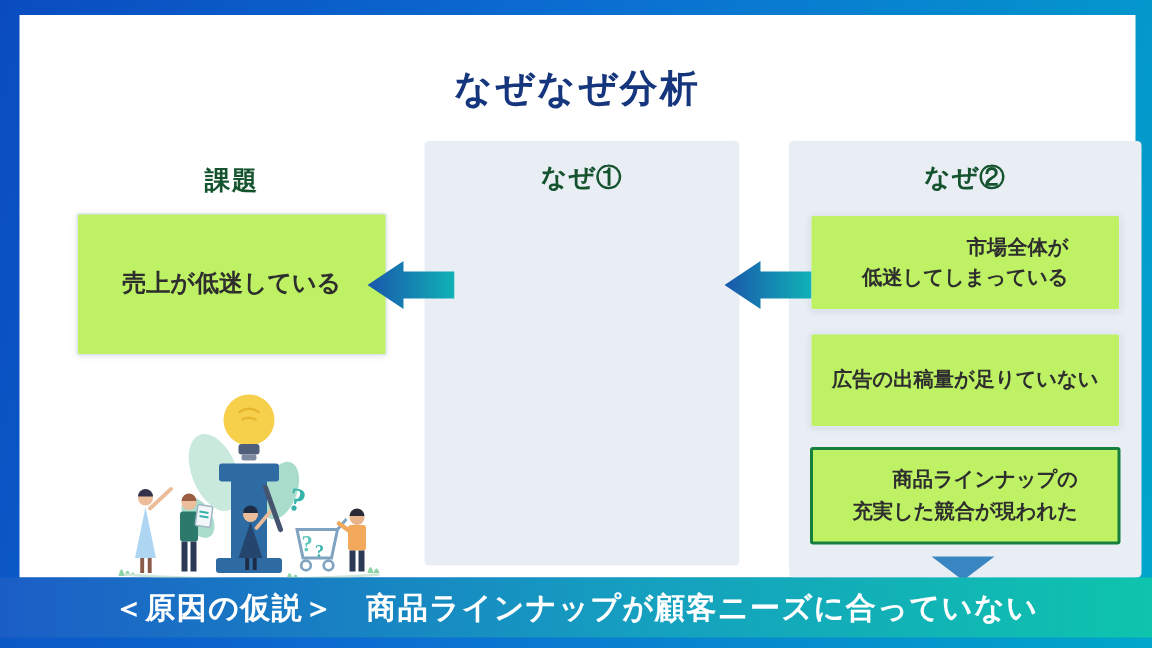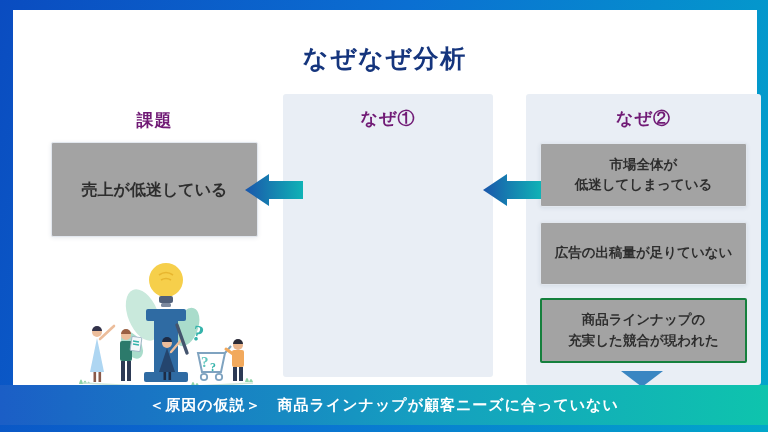--- a/index.html
+++ b/index.html
@@ -15,35 +15,35 @@
     background:#ffffff;
     font-family:Liberation Serif, serif;
   }
   .main-title {
     position:absolute; left:0; right:0; top:32px;
     text-align:center; font-size:25px; font-weight:700; letter-spacing:2px;
     color:#15357d;
   }
   .col-header {
     position:absolute; text-align:center; font-size:17px; font-weight:700;
-    color:#701a75; letter-spacing:1px;
+    color:#14532d; letter-spacing:1px;
   }
   .hdr-1 { left:38px;  width:207px; top:99px; }
   .hdr-2 { left:270px; width:210px; top:97px; }
   .hdr-3 { left:513px; width:235px; top:97px; }
   .panel {
     position:absolute; top:84px; background:#e9eef5; border-radius:3px;
   }
   .panel-mid   { left:270px; width:210px; height:283px; }
   .panel-right { left:513px; width:235px; height:291px; }
   .card {
-    position:absolute; background:#a3a3a3; border:1px solid #e2e7ee;
+    position:absolute; background:#bef264; border:1px solid #e2e7ee;
     border-radius:2px; box-shadow:0 1px 4px rgba(30,60,90,0.10);
     display:flex; align-items:center; justify-content:center;
-    text-align:center; font-weight:700; color:#2e2e2e;
+    text-align:right; font-weight:700; color:#2e2e2e;
     white-space:pre-line; line-height:1.5;
   }
   .card-issue { left:38px;  top:132px; width:207px; height:95px; font-size:16px; }
   .card-m1    { left:283px; top:132px; width:184px; height:95px; font-size:15px; }
   .card-m2    { left:283px; top:260px; width:184px; height:95px; font-size:15px; }
   .card-r1    { left:527px; top:133px; width:207px; height:64px; font-size:13.5px; }
   .card-r2    { left:527px; top:212px; width:207px; height:63px; font-size:13.5px; }
   .card-r3    { left:527px; top:288px; width:207px; height:65px; font-size:13.5px;
                 border:2px solid #15803d; box-shadow:none; }
   .arrow-left { position:absolute; width:58px; height:36px; top:162px; }
@@ -53,21 +53,21 @@
     position:absolute; left:608px; top:361px;
     width:0; height:0;
     border-left:21px solid transparent; border-right:21px solid transparent;
     border-top:16px solid #3a86c2;
   }
   .illustration { position:absolute; left:60px; top:243px; width:182px; height:140px; }
   .hypothesis-bar {
     position:absolute; left:0; top:385px; width:768px; height:40px;
     background:linear-gradient(90deg, #1b5ec6 0%, #159fc0 55%, #0ec4ad 100%);
     display:flex; align-items:center; justify-content:center;
-    color:#ffffff; font-size:15px; font-weight:700; letter-spacing:1px;
+    color:#ffffff; font-size:20px; font-weight:700; letter-spacing:1px;
   }
 </style>
 </head>
 <body>
 
 <div class="slide">
 
   <div class="main-title">なぜなぜ分析</div>
 
   <div class="col-header hdr-1">課題</div>

